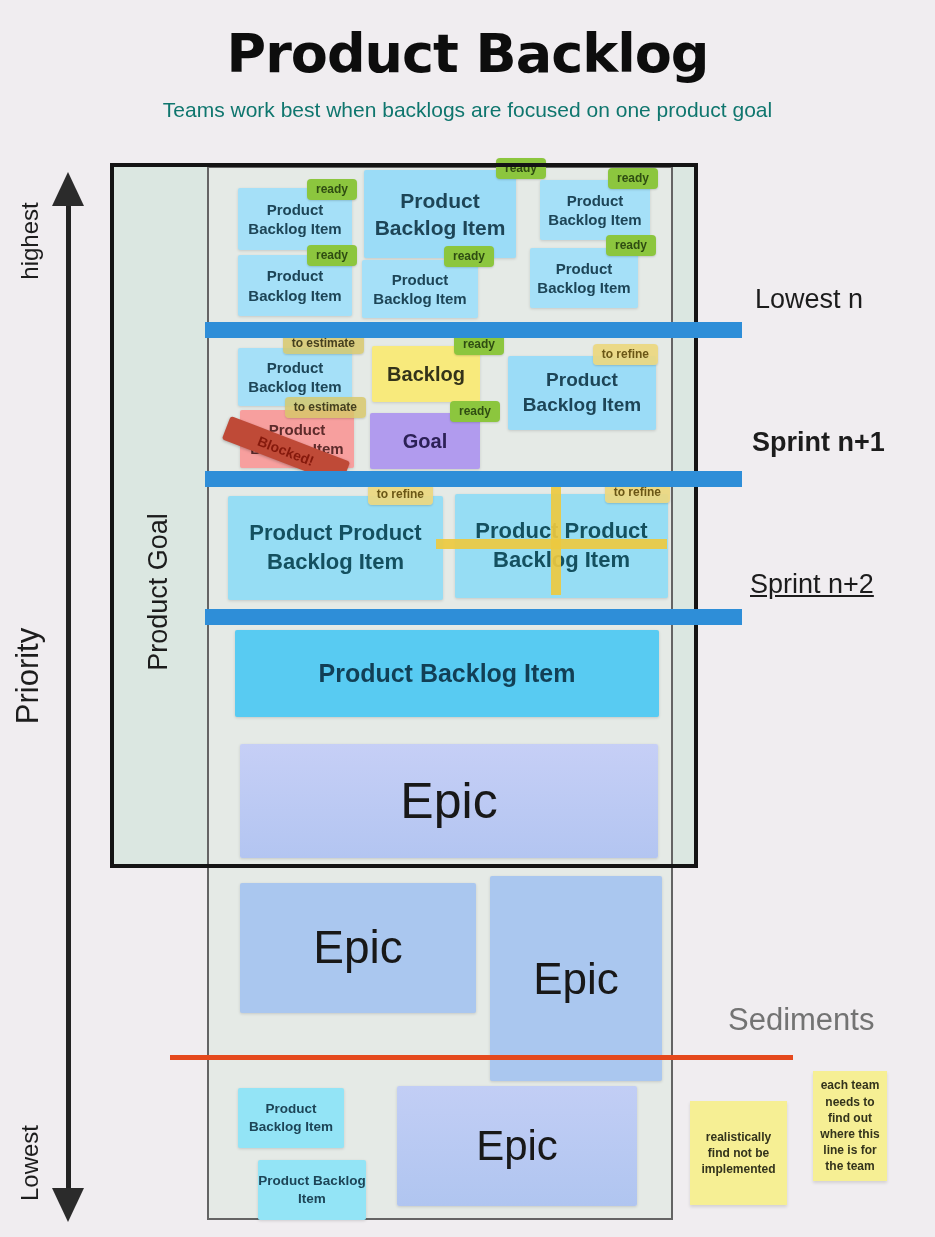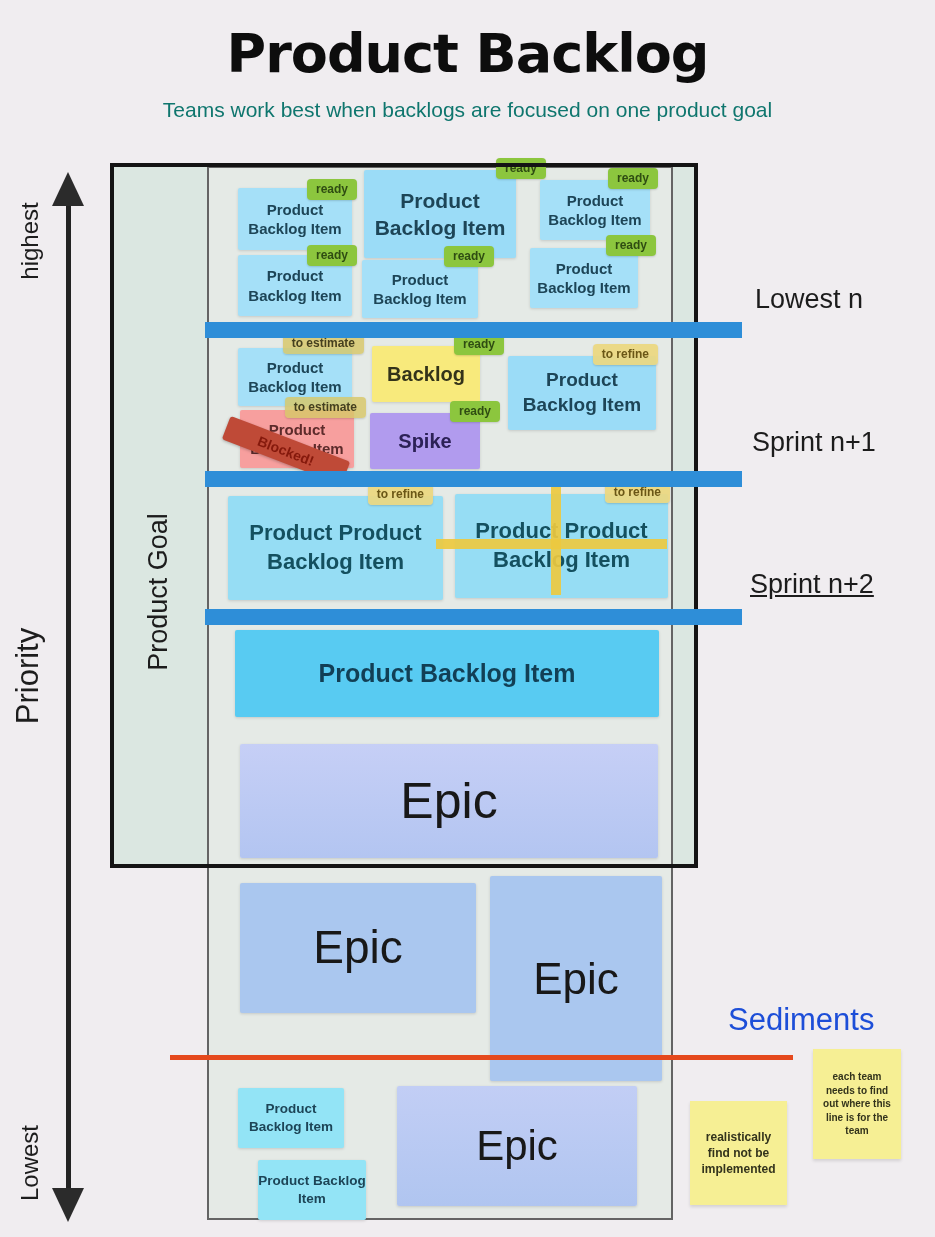--- a/index.html
+++ b/index.html
@@ -34,21 +34,21 @@
                background:#e5eae6; border:2px solid #646464; z-index:1; }
   .outer-box { position:absolute; left:110px; top:155px; width:588px; height:705px;
                border:4px solid #141414; z-index:5; pointer-events:none; }
 
   
   .bar { position:absolute; left:205px; width:537px; height:16px; background:#2e8ed8; z-index:6; }
   .bar-1 { top:314px; } .bar-2 { top:463px; } .bar-3 { top:601px; }
 
   .sprint-label { position:absolute; font-size:27px; color:#1c1c1c; z-index:7; white-space:nowrap; }
   .sprint-n  { left:755px; top:276px; }
-  .sprint-n1 { left:752px; top:419px; }
+  .sprint-n1 { left:752px; top:419px;font-weight:bold; }
   .sprint-n2 { left:750px; top:561px;text-decoration:underline; }
 
   .product-goal { position:absolute; left:158px; top:584px; font-size:27px; color:#1c1c1c;
                   white-space:nowrap; transform:translate(-50%,-50%) rotate(-90deg); z-index:2; }
 
   
   .card { position:absolute; display:flex; align-items:center; justify-content:center;
           text-align:center; font-weight:600; color:#1d4557; line-height:1.3;
           border-radius:2px; box-shadow:0 1px 3px rgba(0,0,0,.14); z-index:3; }
   .badge { position:absolute; font-size:12px; font-weight:600; padding:2px 9px;
@@ -82,27 +82,27 @@
   .epic { font-weight:400; color:#181818; }
   .epic-1 { left:240px; top:736px; width:418px; height:114px; font-size:50px; background:linear-gradient(#c6cff6,#b3c5f1); }
   .epic-2 { left:240px; top:875px; width:236px; height:130px; font-size:46px; background:#aac7ef; }
   .epic-3 { left:490px; top:868px; width:172px; height:205px; font-size:44px; background:#aac7ef; }
   .epic-4 { left:397px; top:1078px; width:240px; height:120px; font-size:42px; background:linear-gradient(#c2cef5,#b0c5f0); }
 
   .pbi-b1 { left:238px; top:1080px; width:106px; height:60px; font-size:13.5px; background:#93e4f6; }
   .pbi-b2 { left:258px; top:1152px; width:108px; height:60px; font-size:13.5px; background:#93e4f6; }
 
   .red-line { position:absolute; left:170px; top:1047px; width:623px; height:5px; background:#e5491d; z-index:6; }
-  .sediments { position:absolute; left:728px; top:994px; font-size:31px; color:#1d4ed8; z-index:7; white-space:nowrap; }
+  .sediments { position:absolute; left:728px; top:994px; font-size:31px; color:#737373; z-index:7; white-space:nowrap; }
 
   .note { position:absolute; display:flex; align-items:center; justify-content:center; text-align:center;
           background:#f6ef94; color:#33331c; font-weight:600; line-height:1.35; z-index:3;
           box-shadow:0 2px 3px rgba(0,0,0,.12); padding:4px; }
   .note-1 { left:690px; top:1093px; width:97px; height:104px; font-size:12px; }
-  .note-2 { left:813px; top:1041px; width:88px; height:110px; font-size:10px; }
+  .note-2 { left:813px; top:1063px; width:74px; height:110px; font-size:12px; }
 </style>
 </head>
 <body>
 
 <div class="canvas">
 
   <div class="title">Product Backlog</div>
   <div class="subtitle">Teams work best when backlogs are focused on one product goal</div>
 
   <div class="axis-line"></div>
@@ -162,21 +162,21 @@
     <span>Product Backlog Item</span>
     <span class="badge b-refine" style="top:-12px; right:-2px;">to refine</span>
   </div>
 
   <div class="card pbi-pink">
     <span>Product Backlog Item</span>
     <span class="badge b-estimate" style="top:-13px; right:-12px;">to estimate</span>
   </div>
   <div class="blocked">Blocked!</div>
   <div class="card spike">
-    <span>Spike</span>
+    <span>Goal</span>
     <span class="badge b-ready" style="top:-12px; right:-20px;">ready</span>
   </div>
 
   <div class="card ppbi-left">
     <span>Product Product Backlog Item</span>
     <span class="badge b-refine" style="top:-12px; right:10px;">to refine</span>
   </div>
   <div class="card ppbi-right">
     <span>Product Product Backlog Item</span>
     <span class="badge b-refine" style="top:-12px; right:-2px;">to refine</span>

